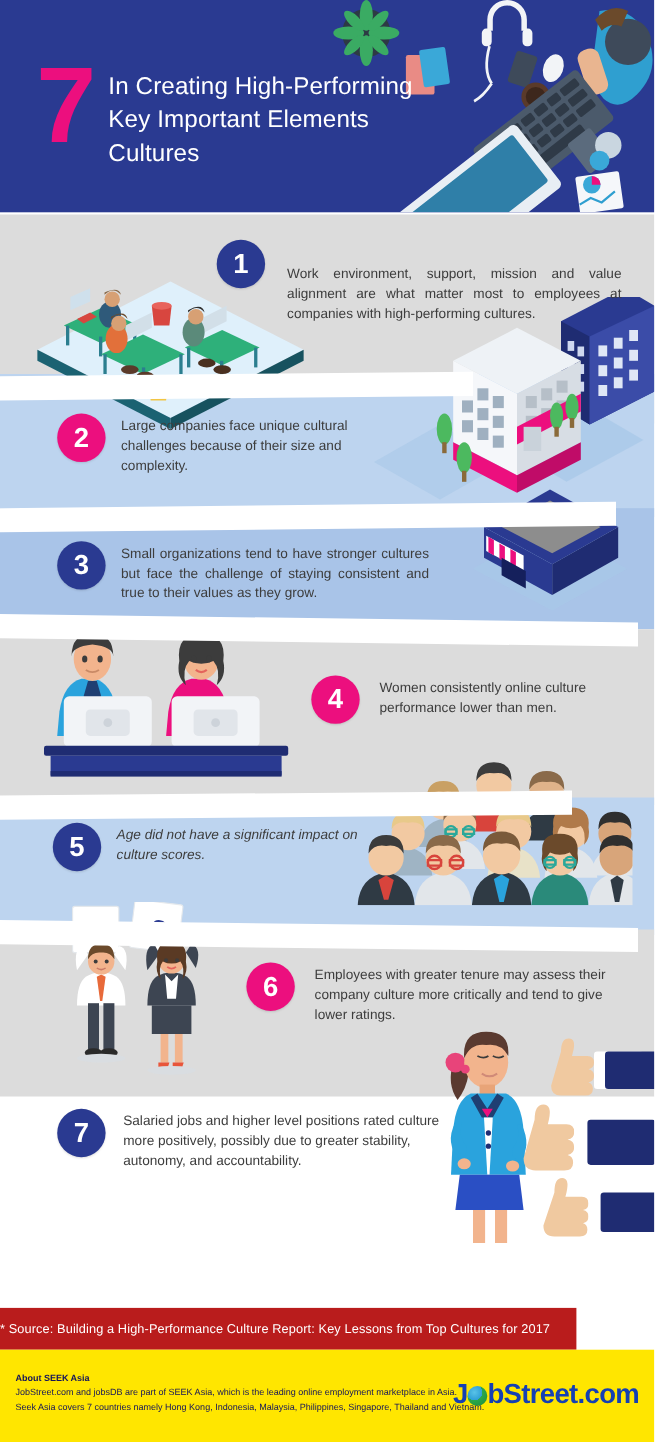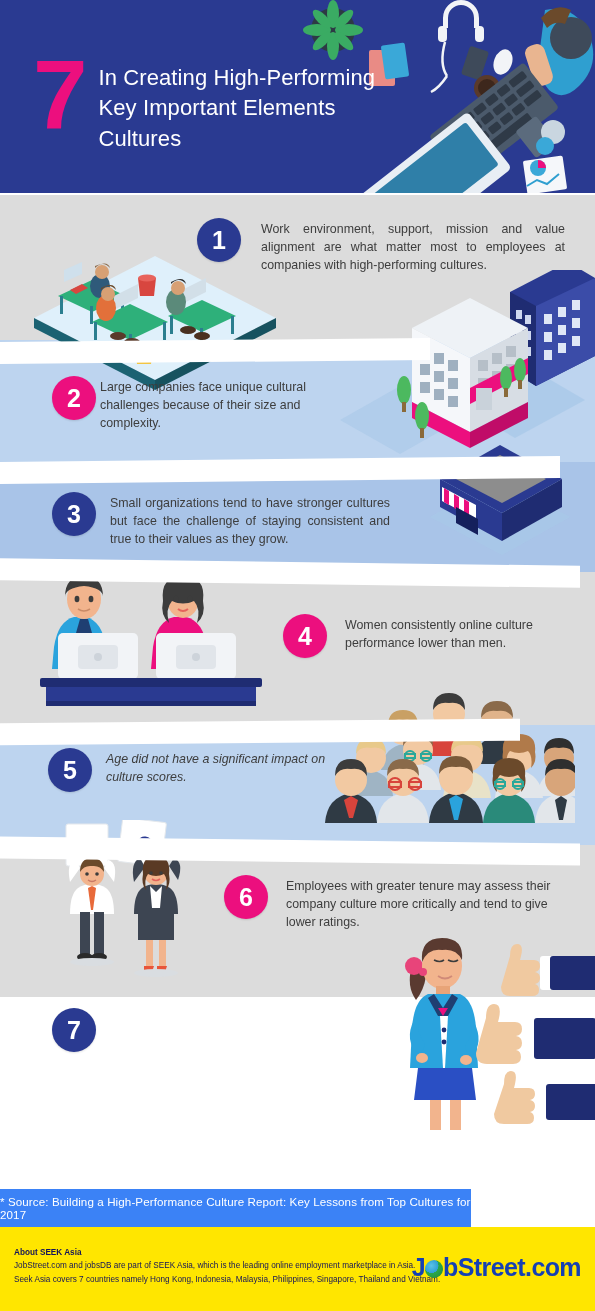--- a/index.html
+++ b/index.html
@@ -78,23 +78,23 @@
   .item-text{
     color:#3d3d3d;
     font-size:12.4px;
     line-height:1.46;
     padding-top:2px;
   }
   .just{text-align:justify;}
 
   
   .source-bar{
-    position:absolute;left:0;top:1189px;width:471px;height:38px;
-    background:#3b82f6;
-    display:flex;align-items:center;justify-content:flex-end;
+    position:absolute;left:0;top:1189px;width:524px;height:38px;
+    background:#b91c1c;
+    display:flex;align-items:center;justify-content:flex-start;
   }
   .source-bar span{
     color:#ffffff;font-size:11.6px;letter-spacing:0.1px;
   }
 
   
   .footer{
     position:absolute;left:0;top:1227px;width:595px;height:84px;
     background:#ffe600;
   }
@@ -569,26 +569,26 @@
       <g transform="translate(100,140)">
         <path d="M24 14 q0 -13 7 -13 q7 0 4 13 l-1 4 h15 q6 0 6 6 q0 5 -5 6 q5 1 5 6 q0 5 -5 6 q4 1 4 6 q0 6 -7 6 h-23 q-10 0 -10 -10z" fill="#f0c9a0"></path>
         <rect x="55" y="14" width="16" height="36" rx="3" fill="#ffffff"></rect>
         <rect x="66" y="14" width="52" height="36" rx="3" fill="#1f2c72"></rect>
       </g>
     </g>
   </svg>
 
   <div class="item" style="left:197px;top:218px;width:368px;">
     <div class="badge blue">1</div>
-    <div class="item-text just" style="margin-left:20px;width:304px;">Work environment, support, mission and value alignment are what matter most to employees at companies with high-performing cultures.</div>
+    <div class="item-text just" style="margin-left:20px;width:304px;margin-top:20px;">Work environment, support, mission and value alignment are what matter most to employees at companies with high-performing cultures.</div>
   </div>
 
   <div class="item" style="left:52px;top:376px;width:310px;">
     <div class="badge pink">2</div>
-    <div class="item-text" style="margin-left:4px;width:248px;">Large companies face unique cultural challenges because of their size and complexity.</div>
+    <div class="item-text" style="margin-left:14px;width:248px;">Large companies face unique cultural challenges because of their size and complexity.</div>
   </div>
 
   <div class="item" style="left:52px;top:492px;width:340px;">
     <div class="badge blue">3</div>
     <div class="item-text just" style="margin-left:14px;width:280px;">Small organizations tend to have stronger cultures but face the challenge of staying consistent and true to their values as they grow.</div>
   </div>
 
   <div class="item" style="left:283px;top:614px;width:290px;">
     <div class="badge pink">4</div>
     <div class="item-text" style="margin-left:18px;width:222px;">Women consistently online culture performance lower than men.</div>
@@ -599,20 +599,21 @@
     <div class="item-text" style="margin-left:14px;width:238px;font-style:italic;">Age did not have a significant impact on culture scores.</div>
   </div>
 
   <div class="item" style="left:224px;top:875px;width:336px;">
     <div class="badge pink">6</div>
     <div class="item-text" style="margin-left:18px;width:272px;">Employees with greater tenure may assess their company culture more critically and tend to give lower ratings.</div>
   </div>
 
   <div class="item" style="left:52px;top:1008px;width:352px;">
     <div class="badge blue">7</div>
+    <div class="item-text" style="margin-left:16px;width:288px;">Salaried jobs and higher level positions rated culture more positively, possibly due to greater stability, autonomy, and accountability.</div>
   </div>
 
   <div class="source-bar">
     <span>* Source: Building a High-Performance Culture Report: Key Lessons from Top Cultures for 2017</span>
   </div>
 
   <div class="footer">
     <div class="about-block">
       <div class="about-title">About SEEK Asia</div>
       <div class="about-line">JobStreet.com and jobsDB are part of SEEK Asia, which is the leading online employment marketplace in Asia.</div>

